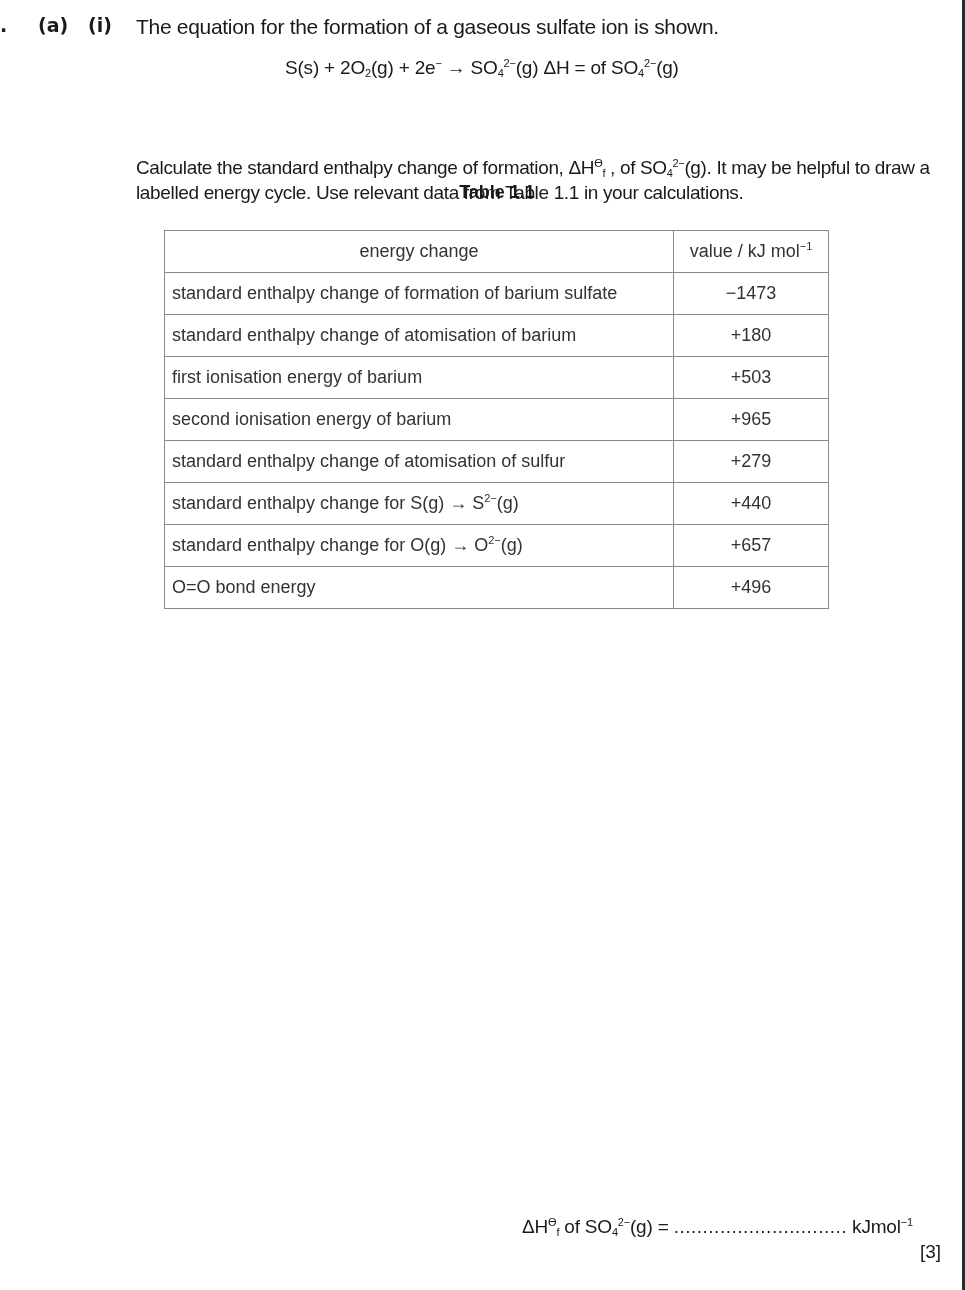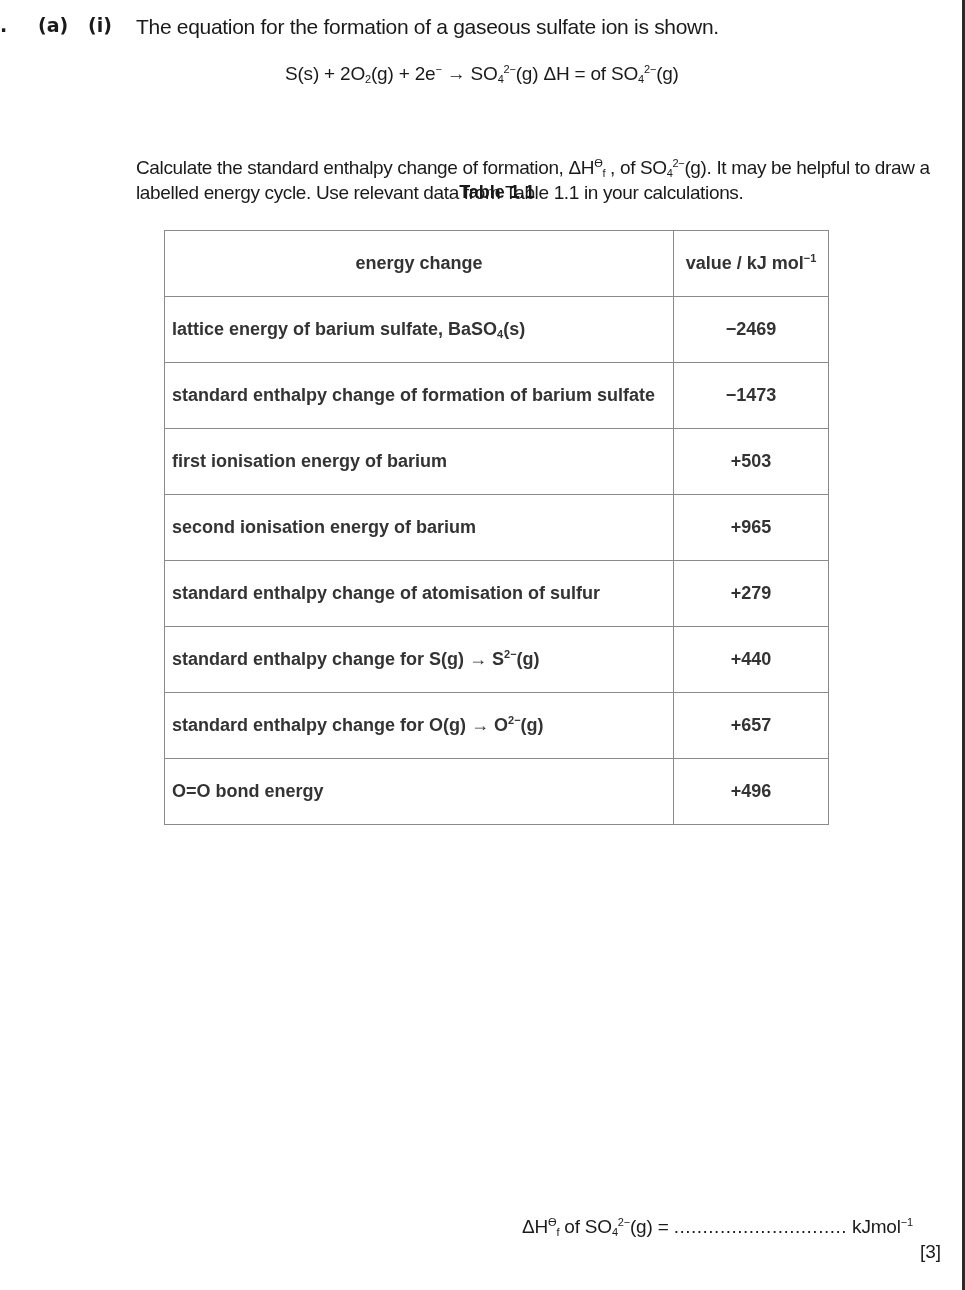--- a/index.html
+++ b/index.html
@@ -9,37 +9,37 @@
     position: relative;
     overflow: hidden;
     font-family: "Liberation Sans", "DejaVu Sans", sans-serif;
     color: #1a1a1a;
   }
   .abs { position: absolute; }
   .qnum { left: 0; top: 14px; font-size: 19px; font-weight: bold; font-family: "DejaVu Sans", sans-serif; }
   .qpart { left: 38px; top: 14px; font-size: 19px; font-weight: bold; font-family: "DejaVu Sans", sans-serif; }
   .qsub { left: 88px; top: 14px; font-size: 19px; font-weight: bold; font-family: "DejaVu Sans", sans-serif; }
   .intro { left: 136px; top: 15px; font-size: 21px; letter-spacing: -0.3px; }
-  .equation { left: 285px; top: 63px; font-size: 19px; letter-spacing: -0.2px; white-space: nowrap; }
+  .equation { left: 285px; top: 57px; font-size: 19px; letter-spacing: -0.2px; white-space: nowrap; }
   .instructions { left: 136px; top: 111px; font-size: 19px; line-height: 25px; letter-spacing: -0.35px; width: 810px; margin-top: 44px; }
   .table-caption { left: 0; width: 994px; top: 182px; text-align: center; font-size: 18px; font-weight: bold; }
   sup, sub { font-size: 11px; line-height: 0; }
   sup { vertical-align: 7px; }
   sub { vertical-align: -3px; }
 
   table.data {
     position: absolute; left: 164px; top: 230px;
     border-collapse: collapse;
     width: 665px;
     font-size: 18px; color: #333;
   }
   table.data td, table.data th {
     border: 1.5px solid #8a8a8a;
-    height: 33px; padding: 16px 7px;
-    font-weight: bold;
+    height: 33px; padding: 4px 7px;
+    font-weight: normal;
   }
   table.data th { text-align: center; }
   table.data td.val { text-align: center; width: 140px; }
   table.data th.val { width: 140px; }
 
   .answer-line { left: 522px; top: 1216px; font-size: 19px; white-space: nowrap; letter-spacing: -0.2px; text-align: center; }
   .dots { letter-spacing: 0.5px; }
   .marks { right: 24px; top: 1241px; font-size: 19px; }
   .edge { right: 0; top: 0; width: 3px; height: 1290px; background: #2a2a2a; }
 </style>
@@ -57,26 +57,26 @@
 
 <div class="abs table-caption">Table 1.1</div>
 
 <table class="data">
   <tbody>
       <tr>
     <th>energy change</th>
     <th class="val"><span>value / kJ mol</span><sup>−1</sup></th>
   </tr>
   <tr>
-    <td><span>lattice energy of barium sulfate, BaSO</span><sub>4</sub><span>(s)</span></td>
-    <td class="val">−2469</td>
+    <td>standard enthalpy change of formation of barium sulfate</td>
+    <td class="val">−1473</td>
   </tr>
   <tr>
-    <td>standard enthalpy change of formation of barium sulfate</td>
-    <td class="val">−1473</td>
+    <td>standard enthalpy change of atomisation of barium</td>
+    <td class="val">+180</td>
   </tr>
   <tr>
     <td>first ionisation energy of barium</td>
     <td class="val">+503</td>
   </tr>
   <tr>
     <td>second ionisation energy of barium</td>
     <td class="val">+965</td>
   </tr>
   <tr>

